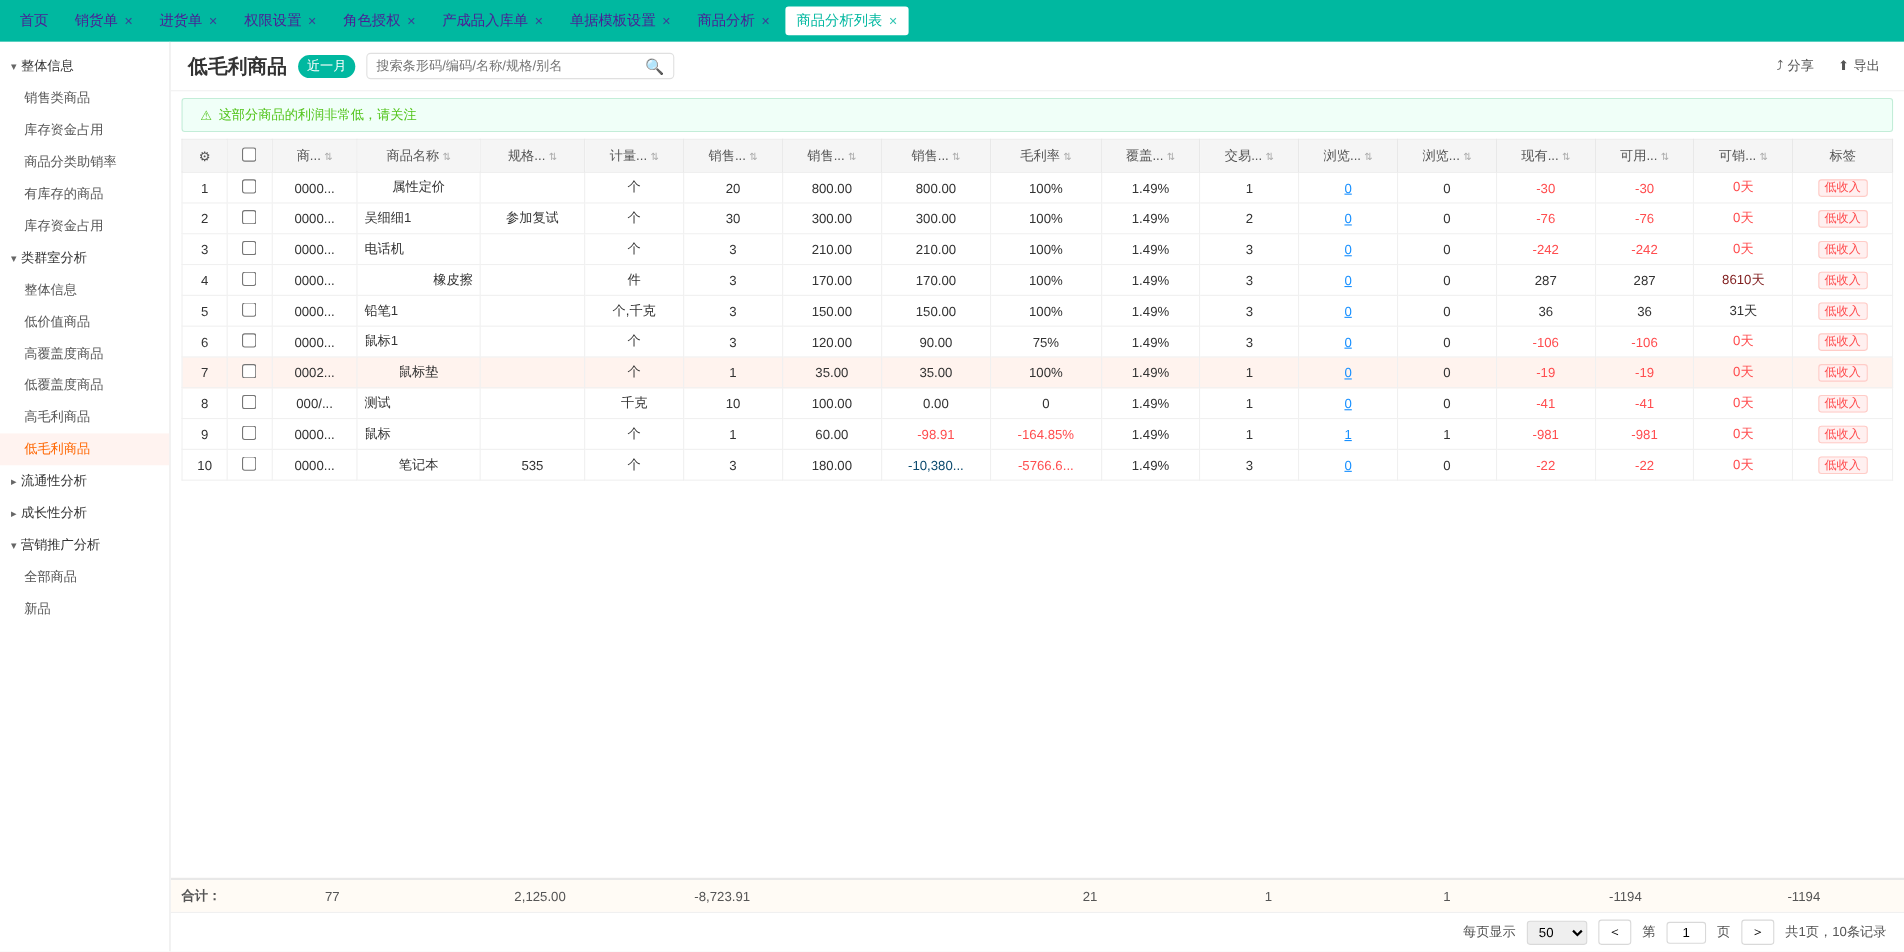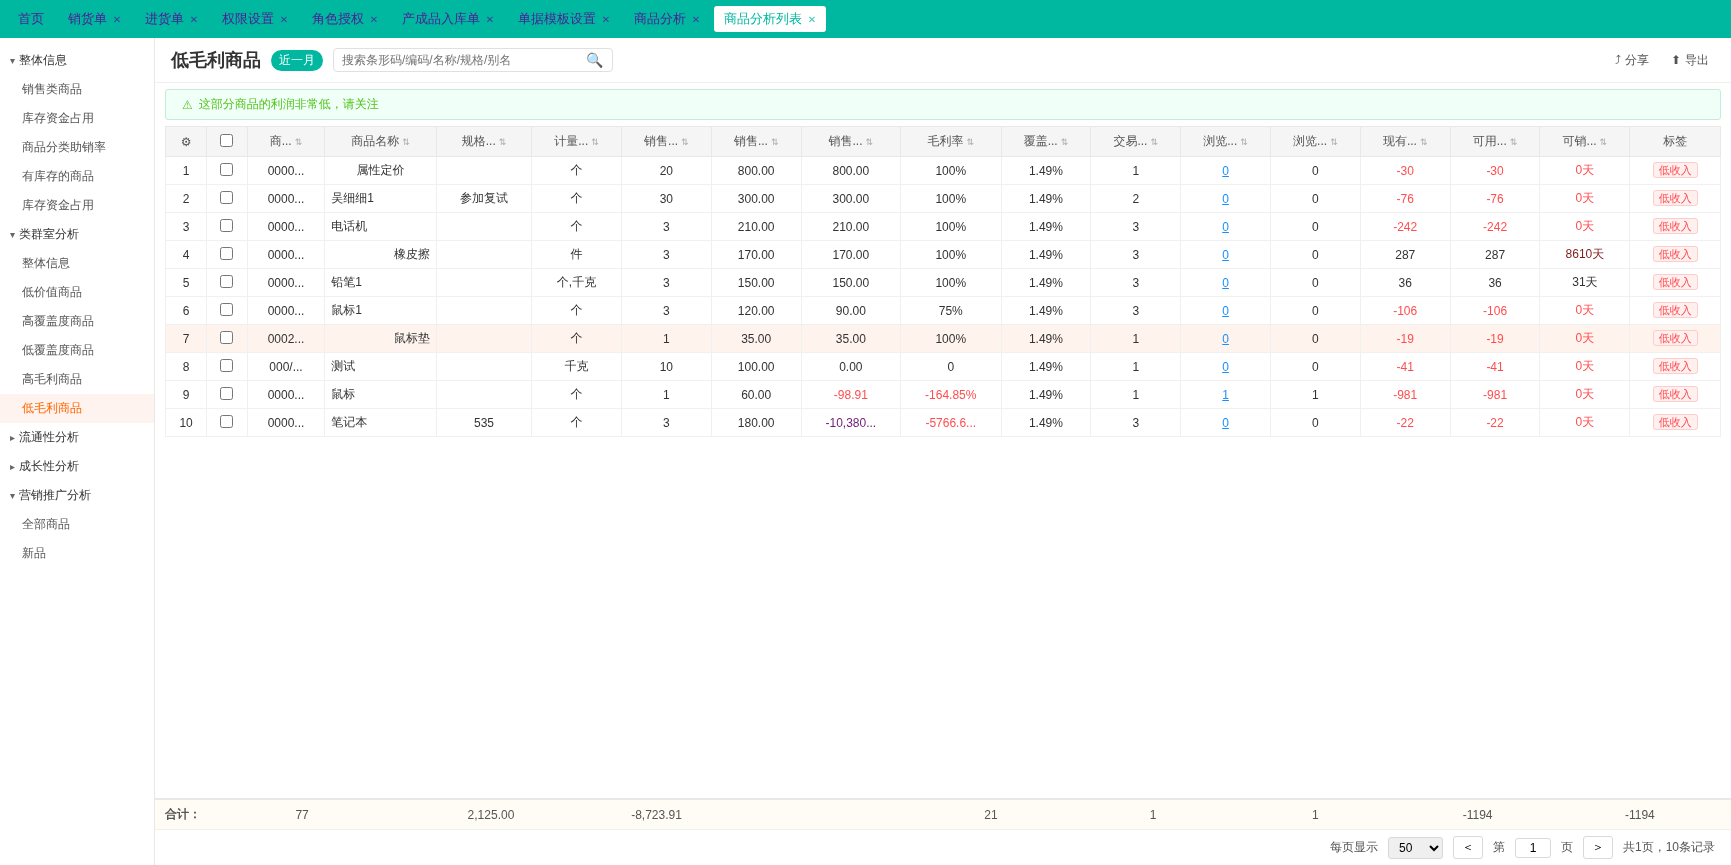--- a/index.html
+++ b/index.html
@@ -562,21 +562,21 @@
     <td>0</td>
     <td style="color:#ff4d4f">-106</td>
     <td style="color:#ff4d4f">-106</td>
     <td style="color:#ff4d4f">0天</td>
     <td><span class="tag-badge">低收入</span></td>
   </tr>
             <tr class="highlighted">
     <td>7</td>
     <td><input type="checkbox" style=""></td>
     <td>0002...</td>
-    <td style="text-align:right;">鼠标垫</td>
+    <td style="text-align:center;">鼠标垫</td>
     <td></td>
     <td>个</td>
     <td>1</td>
     <td>35.00</td>
     <td style="color:#333">35.00</td>
     <td style="color:#333">100%</td>
     <td>1.49%</td>
     <td>1</td>
     <td class="link-text">0</td>
     <td>0</td>
@@ -622,26 +622,26 @@
     <td>1</td>
     <td style="color:#ff4d4f">-981</td>
     <td style="color:#ff4d4f">-981</td>
     <td style="color:#ff4d4f">0天</td>
     <td><span class="tag-badge">低收入</span></td>
   </tr>
             <tr>
     <td>10</td>
     <td><input type="checkbox" style=""></td>
     <td>0000...</td>
-    <td style="text-align:left;">笔记本</td>
+    <td style="text-align:center;">笔记本</td>
     <td>535</td>
     <td>个</td>
     <td>3</td>
     <td>180.00</td>
-    <td style="color:#701a75">-10,380...</td>
+    <td style="color:#0c4a6e">-10,380...</td>
     <td style="color:#ff4d4f">-5766.6...</td>
     <td>1.49%</td>
     <td>3</td>
     <td class="link-text">0</td>
     <td>0</td>
     <td style="color:#ff4d4f">-22</td>
     <td style="color:#ff4d4f">-22</td>
     <td style="color:#ff4d4f">0天</td>
     <td><span class="tag-badge">低收入</span></td>
   </tr>

